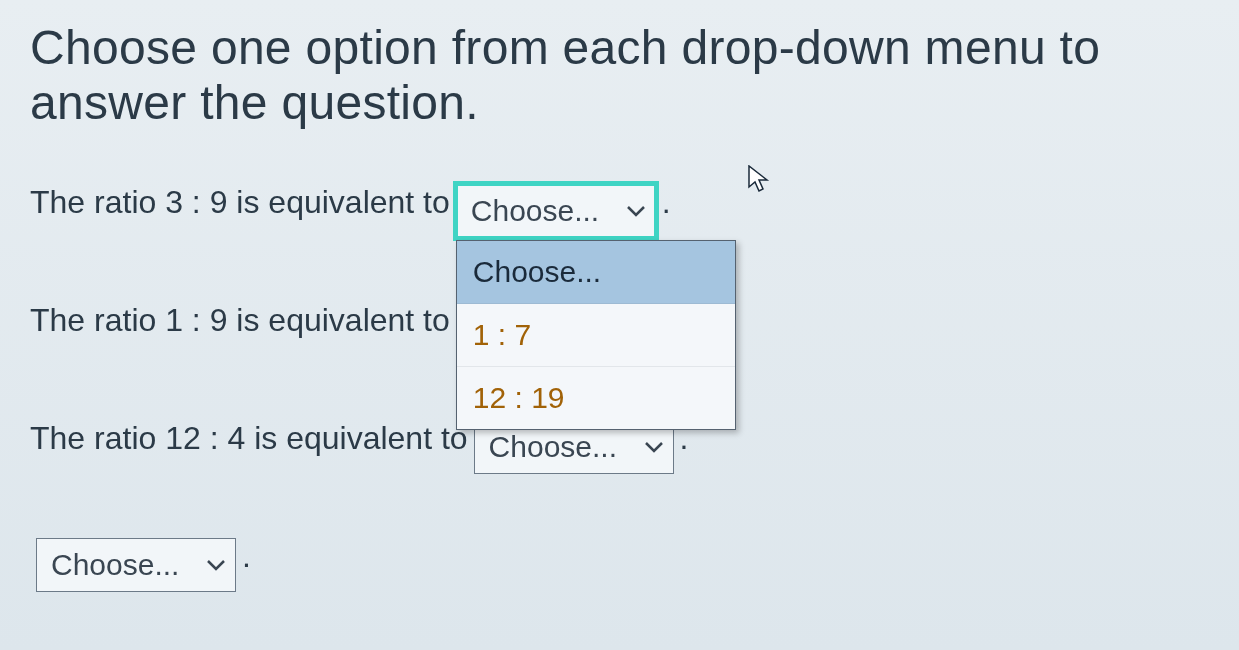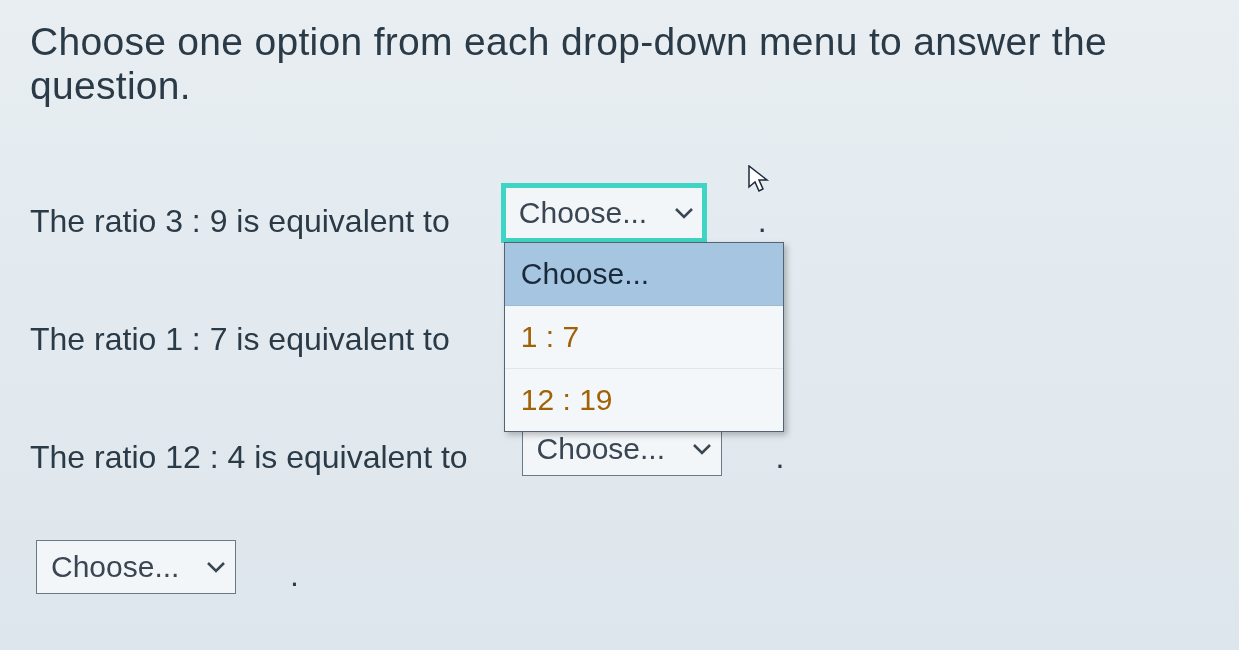--- a/index.html
+++ b/index.html
@@ -12,31 +12,30 @@
       background: linear-gradient(180deg, #e8eef2 0%, #dde6ec 100%);
       width: 1239px;
       height: 650px;
       padding: 20px 30px;
       color: #1a2a3a;
       font-size: 32px;
       position: relative;
       overflow: hidden;
     }
     .instruction {
-      font-size: 39px;
+      font-size: 48px;
       color: #2b3a47;
-      margin-bottom: 76px;
+      margin-bottom: 54px;
       letter-spacing: 0.3px;
     }
     .question-row {
       display: flex;
-      align-items: flex-end;
+      align-items: flex-start;
       margin-bottom: 62px;
       height: 56px;
-      gap: 48px;
     }
     .question-text {
       color: #2b3a47;
       font-size: 32px;
       white-space: nowrap;
     }
     .select-wrap {
       position: relative;
       margin-left: 6px;
     }
@@ -120,21 +119,21 @@
     <div class="dropdown-list">
       <div class="dropdown-item highlighted">Choose...</div>
       <div class="dropdown-item">1 : 7</div>
       <div class="dropdown-item">12 : 19</div>
     </div>
   </div>
   <span class="period">.</span>
 </div>
 
 <div class="question-row">
-  <span class="question-text">The ratio 1 : 7 is equivalent to</span>
+  <span class="question-text">The ratio 1 : 9 is equivalent to</span>
   <div class="select-wrap">
     <div class="select-box">
       <span>Choose...</span>
       <span class="chev">
         <svg width="18" height="12" viewBox="0 0 18 12">
             <path d="M1 2 L9 10 L17 2" fill="none" stroke="#3a4652" stroke-width="2.5"></path>
           </svg>
       </span>
     </div>
   </div>

